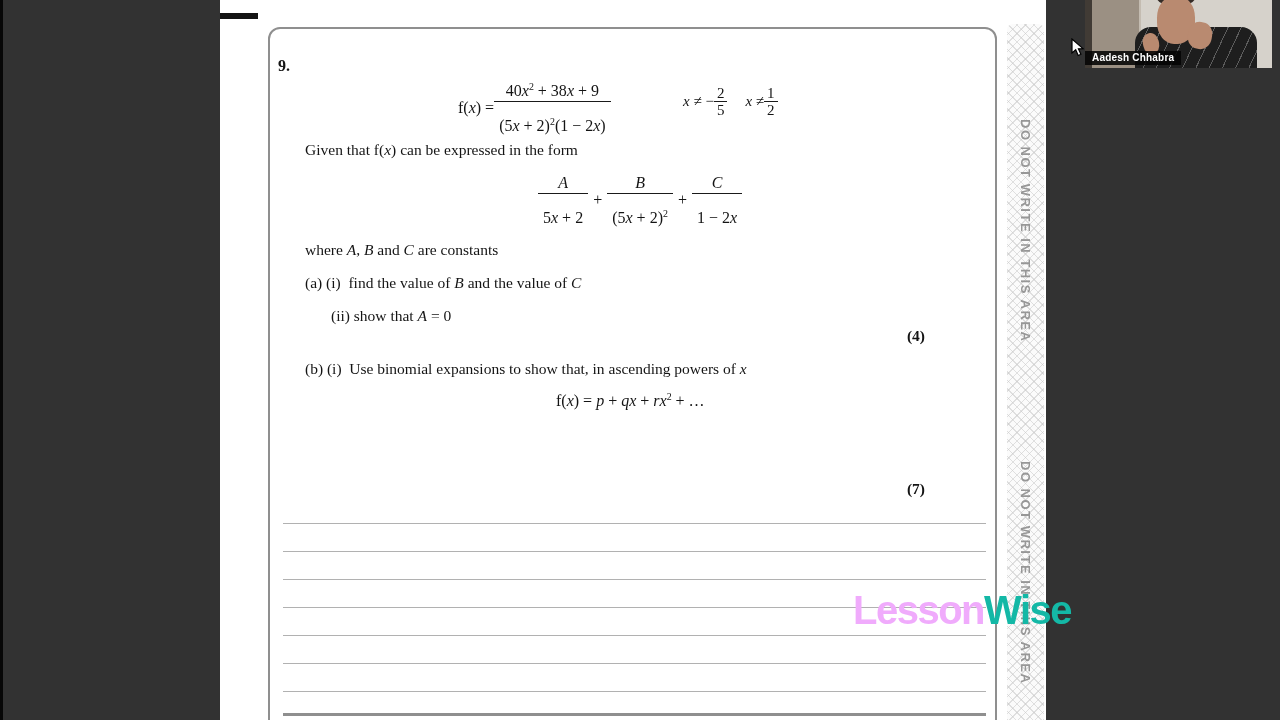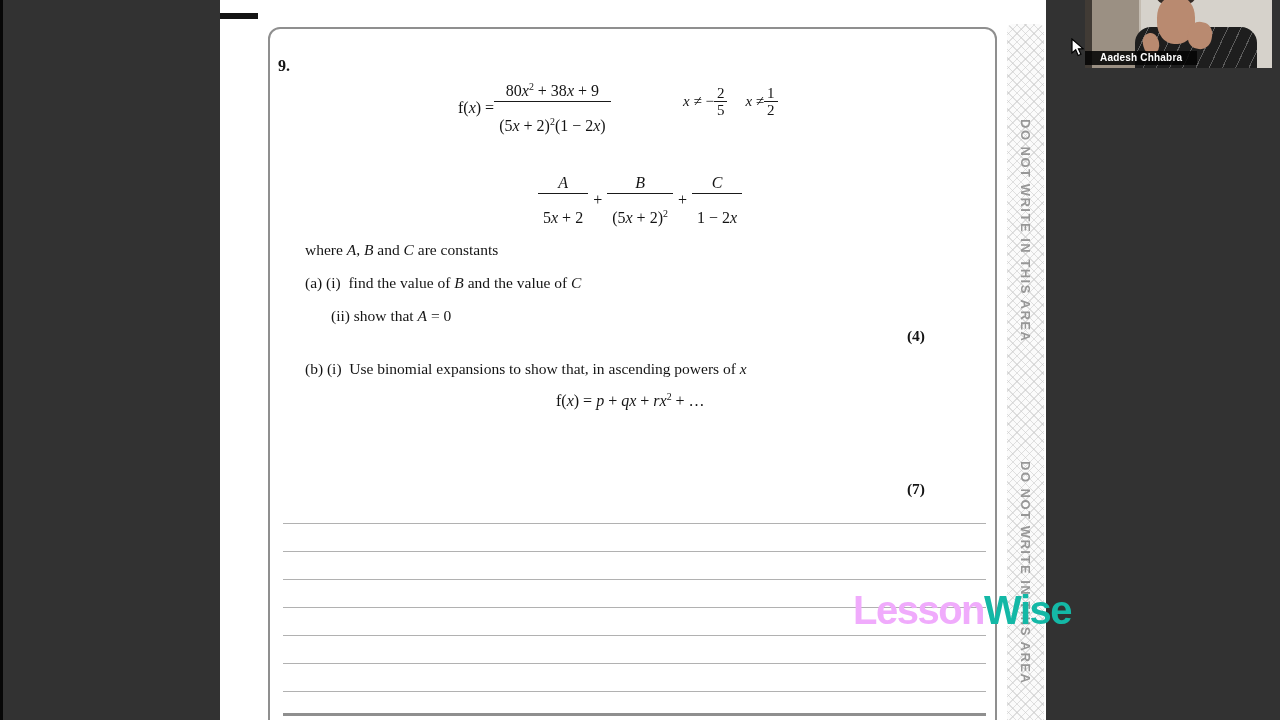--- a/index.html
+++ b/index.html
@@ -53,21 +53,21 @@
   .cam-door { position:absolute; left:0; top:0; width:55px; height:100%; background:#9b9083; }
   .cam-door-frame { position:absolute; left:0; top:0; width:7px; height:100%; background:#413b35; }
   .cam-door-line { position:absolute; left:54px; top:0; width:2px; height:100%; background:#c4bcb1; }
   .cam-head { position:absolute; left:72px; top:-4px; width:38px; height:48px; background:#b98a70; border-radius:45%; }
   .cam-hair { position:absolute; left:72px; top:-10px; width:38px; height:16px; background:#342b26; border-radius:50%; }
   .cam-shirt { position:absolute; left:50px; top:27px; width:122px; height:44px; background:#1e1e1e; border-radius:16px 16px 0 0;
     background-image:repeating-linear-gradient(115deg, rgba(255,255,255,.28) 0 1px, transparent 1px 12px); }
   .cam-hand-l { position:absolute; left:58px; top:33px; width:16px; height:21px; background:#b98a70; border-radius:45%; transform:rotate(-12deg); }
   .cam-hand-r { position:absolute; left:103px; top:22px; width:24px; height:27px; background:#b98a70; border-radius:45%; transform:rotate(10deg); }
   .name-tag { position:absolute; left:0; bottom:3px; background:rgba(5,5,5,.88); color:#ffffff;
-    font-family:"Liberation Sans", sans-serif; font-size:10px; font-weight:bold; padding:1px 15px 2px; letter-spacing:.2px; }
+    font-family:"Liberation Sans", sans-serif; font-size:10px; font-weight:bold; padding:1px 7px 2px; letter-spacing:.2px; }
 
   
   .watermark { position:absolute; left:853px; top:588px; z-index:40;
     font-family:"Liberation Sans", sans-serif; font-weight:bold; font-size:40px; letter-spacing:-1.5px; }
   .wm-lesson { color:#f0abfc; }
   .wm-wise { color:#14b8a6;margin-top:36px; }
 
   .cursor { position:absolute; left:1071px; top:38px; z-index:50; }
 </style>
 </head>
@@ -84,38 +84,39 @@
   <div class="hatch-strip">
     <div class="margin-text first">DO NOT WRITE IN THIS AREA</div>
     <div class="margin-text second">DO NOT WRITE IN THIS AREA</div>
   </div>
 
   <div class="ptext qnum" style="left:278px; top:57px;">9.</div>
 
   <div class="mrow" style="left:458px; top:81px;">
     <span><span>f(</span><span class="it">x</span><span>) = </span></span>
     <span class="frac">
-      <span class="fnum"><span>80</span><span class="it">x</span><span class="sup">2</span><span> + 38</span><span class="it">x</span><span> + 9</span></span>
+      <span class="fnum"><span>40</span><span class="it">x</span><span class="sup">2</span><span> + 38</span><span class="it">x</span><span> + 9</span></span>
       <span class="fden"><span>(5</span><span class="it">x</span><span> + 2)</span><span class="sup">2</span><span>(1 − 2</span><span class="it">x</span><span>)</span></span>
     </span>
   </div>
   <div class="mrow" style="left:683px; top:85px; font-size:15px;">
     <span><span class="it">x</span><span> ≠ −</span></span>
     <span class="frac small">
       <span class="fnum">2</span>
       <span class="fden">5</span>
     </span>
     <span class="cond-gap"></span>
     <span><span class="it">x</span><span> ≠ </span></span>
     <span class="frac small">
       <span class="fnum">1</span>
       <span class="fden">2</span>
     </span>
   </div>
 
+  <div class="ptext" style="left:305px; top:141px;"><span>Given that f(</span><span class="it">x</span><span>) can be expressed in the form</span></div>
 
   <div class="mrow" style="left:538px; top:173px;">
     <span class="frac">
       <span class="fnum"><span class="it">A</span></span>
       <span class="fden"><span>5</span><span class="it">x</span><span> + 2</span></span>
     </span>
     <span class="op">+</span>
     <span class="frac">
       <span class="fnum"><span class="it">B</span></span>
       <span class="fden"><span>(5</span><span class="it">x</span><span> + 2)</span><span class="sup">2</span></span>

